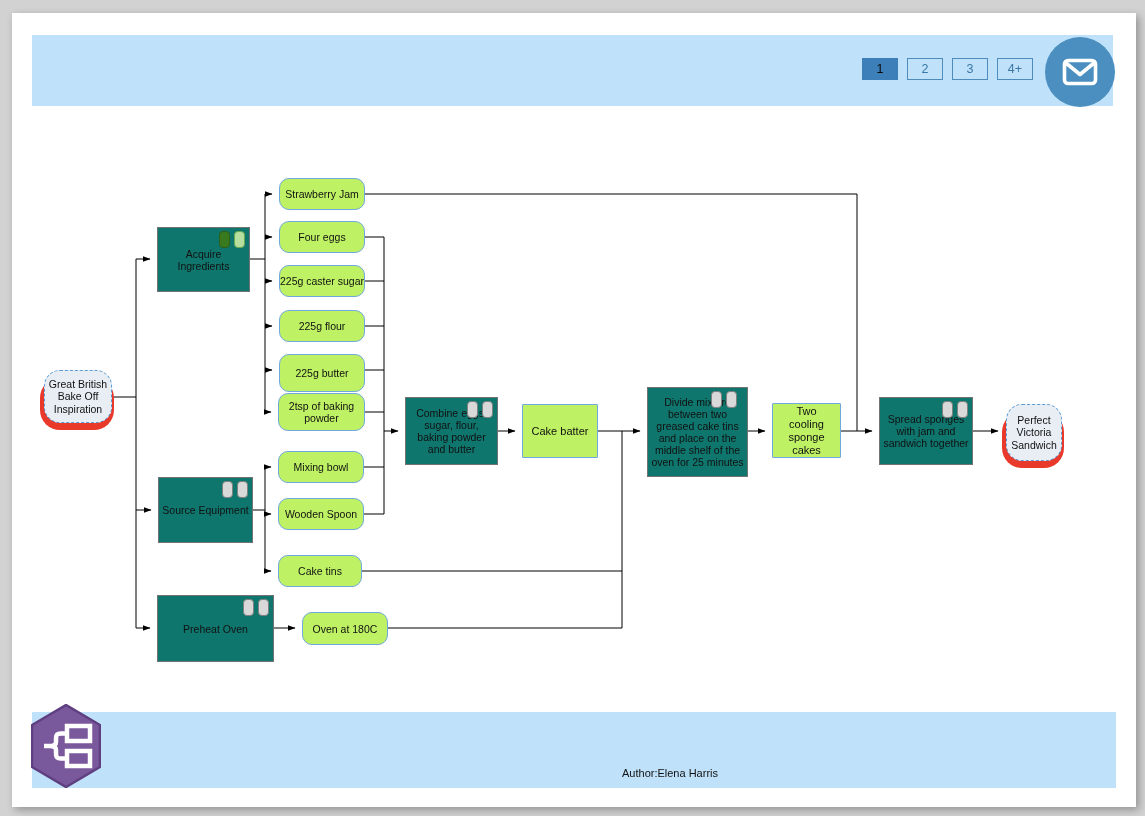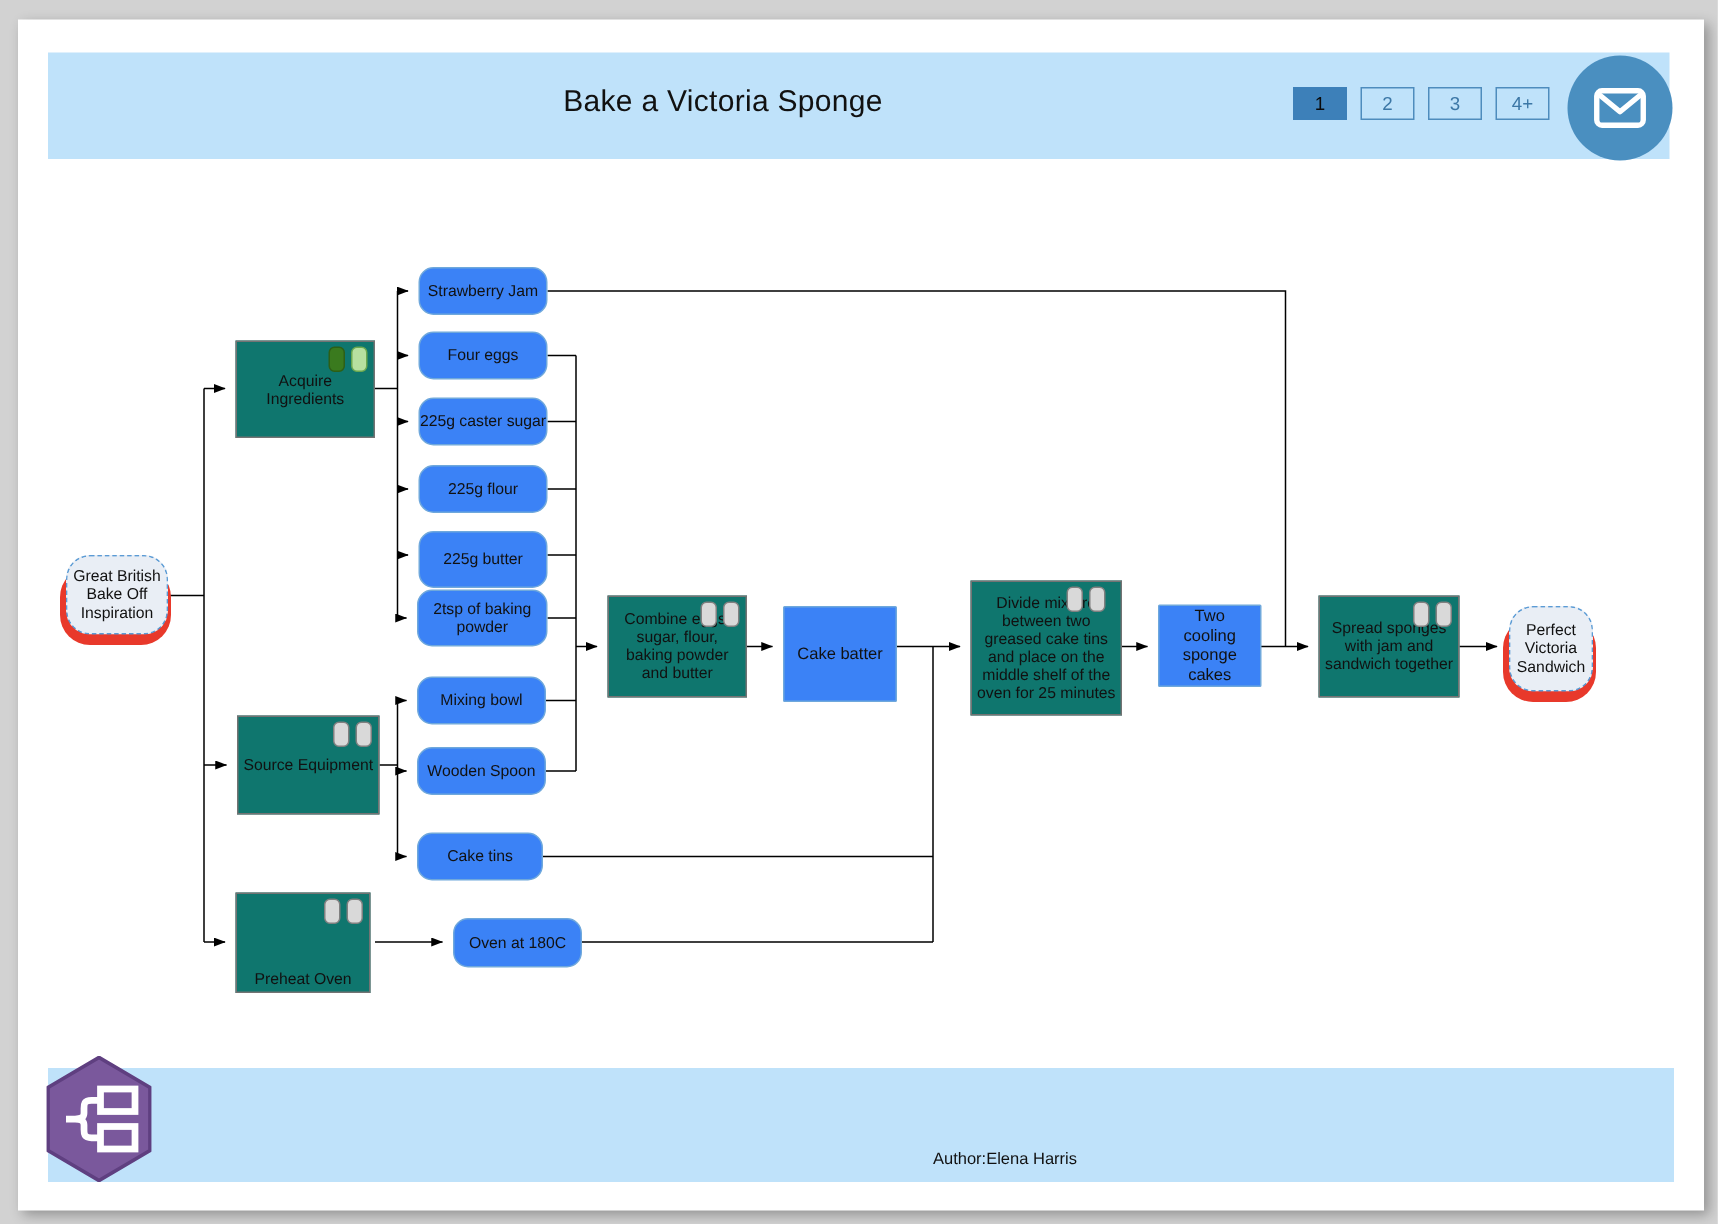--- a/index.html
+++ b/index.html
@@ -16,21 +16,21 @@
          color:#3c77a6;font-size:12.5px;display:flex;align-items:center;justify-content:center;
          background:transparent;cursor:pointer;}
   .pgbtn.active{background:#3d80b9;border-color:#3d80b9;color:#0a0a0a;}
   .envelope-circle{position:absolute;left:1045px;top:37px;width:70px;height:70px;border-radius:50%;
          background:#4a8fc0;display:flex;align-items:center;justify-content:center;cursor:pointer;}
   
   .edges{position:absolute;left:0;top:0;}
   .node{position:absolute;box-sizing:border-box;display:flex;align-items:center;justify-content:center;
         text-align:center;font-size:10.5px;line-height:12px;cursor:pointer;}
   .node-box{background:#0f766e;border:1px solid #737373;padding:2px;}
-  .node-item{background:#3b82f6;border:1.5px solid #6fa8dc;border-radius:10px;padding:0 5px;}
+  .node-item{background:#bef264;border:1.5px solid #6fa8dc;border-radius:10px;padding:0 5px;}
   .node-item.big{border-radius:1px;font-size:11px;line-height:13px;}
   .nw{white-space:nowrap;}
   .io-wrap{position:absolute;cursor:pointer;}
   .io-blob{position:absolute;left:-4px;right:-2px;top:8px;bottom:-7px;background:#e8392b;border-radius:20px;}
   .io-body{position:absolute;left:0;top:0;right:0;bottom:0;background:#e9eef5;
            border:1.5px dashed #5b9bd5;border-radius:16px;box-sizing:border-box;
            display:flex;align-items:center;justify-content:center;text-align:center;
            font-size:10.5px;line-height:12.5px;padding:2px;}
   .chips{position:absolute;top:3px;right:4px;display:flex;gap:4px;}
   .chip{width:11px;height:17px;border-radius:4px;box-sizing:border-box;}
@@ -42,21 +42,20 @@
   .author-line span{display:inline-block;}
   .author-name{}
 </style>
 </head>
 <body>
 
 <div class="stage">
   <div class="paper"></div>
 
   <div class="band header"></div>
-  <div class="doc-title">Bake a Victoria Sponge</div>
   <button class="pgbtn active" style="left:862px;top:58px;">1</button>
   <button class="pgbtn" style="left:907px;top:58px;">2</button>
   <button class="pgbtn" style="left:952px;top:58px;">3</button>
   <button class="pgbtn" style="left:997px;top:58px;">4+</button>
   <div class="envelope-circle">
     <svg width="36" height="28" viewBox="0 0 36 28">
       <rect x="2.5" y="2.5" width="31" height="23" rx="3.5" fill="none" stroke="#fff" stroke-width="3.6"></rect>
       <path d="M4,5 L18,16.5 L32,5" fill="none" stroke="#fff" stroke-width="3.6" stroke-linecap="round" stroke-linejoin="round"></path>
     </svg>
   </div>
@@ -110,21 +109,21 @@
   </div>
 
   <div class="node node-box" style="left:158px;top:477px;width:95px;height:66px;">
     <div class="chips">
       <div class="chip gray"></div>
       <div class="chip gray"></div>
     </div>
     <span>Source Equipment</span>
   </div>
 
-  <div class="node node-box" style="left:157px;top:595px;width:90px;height:67px;align-items:flex-end;">
+  <div class="node node-box" style="left:157px;top:595px;width:117px;height:67px;">
     <div class="chips">
       <div class="chip gray"></div>
       <div class="chip gray"></div>
     </div>
     <span>Preheat Oven</span>
   </div>
 
   <div class="node node-item nw" style="left:279px;top:178px;width:86px;height:32px;">Strawberry Jam</div>
   <div class="node node-item nw" style="left:279px;top:221px;width:86px;height:32px;">Four eggs</div>
   <div class="node node-item nw" style="left:279px;top:265px;width:86px;height:32px;">225g caster sugar</div>
@@ -137,21 +136,21 @@
   <div class="node node-item nw" style="left:302px;top:612px;width:86px;height:33px;">Oven at 180C</div>
 
   <div class="node node-box" style="left:405px;top:397px;width:93px;height:68px;">
     <div class="chips">
       <div class="chip gray"></div>
       <div class="chip gray"></div>
     </div>
     <span>Combine eggs, sugar, flour, baking powder and butter</span>
   </div>
 
-  <div class="node node-item big" style="left:522px;top:404px;width:76px;height:64px;">Cake batter</div>
+  <div class="node node-item big" style="left:522px;top:404px;width:76px;height:54px;">Cake batter</div>
 
   <div class="node node-box" style="left:647px;top:387px;width:101px;height:90px;">
     <div class="chips" style="right:10px;">
       <div class="chip gray"></div>
       <div class="chip gray"></div>
     </div>
     <span>Divide mixture between two greased cake tins and place on the middle shelf of the oven for 25 minutes</span>
   </div>
 
   <div class="node node-item big" style="left:772px;top:403px;width:69px;height:55px;">Two cooling sponge cakes</div>

